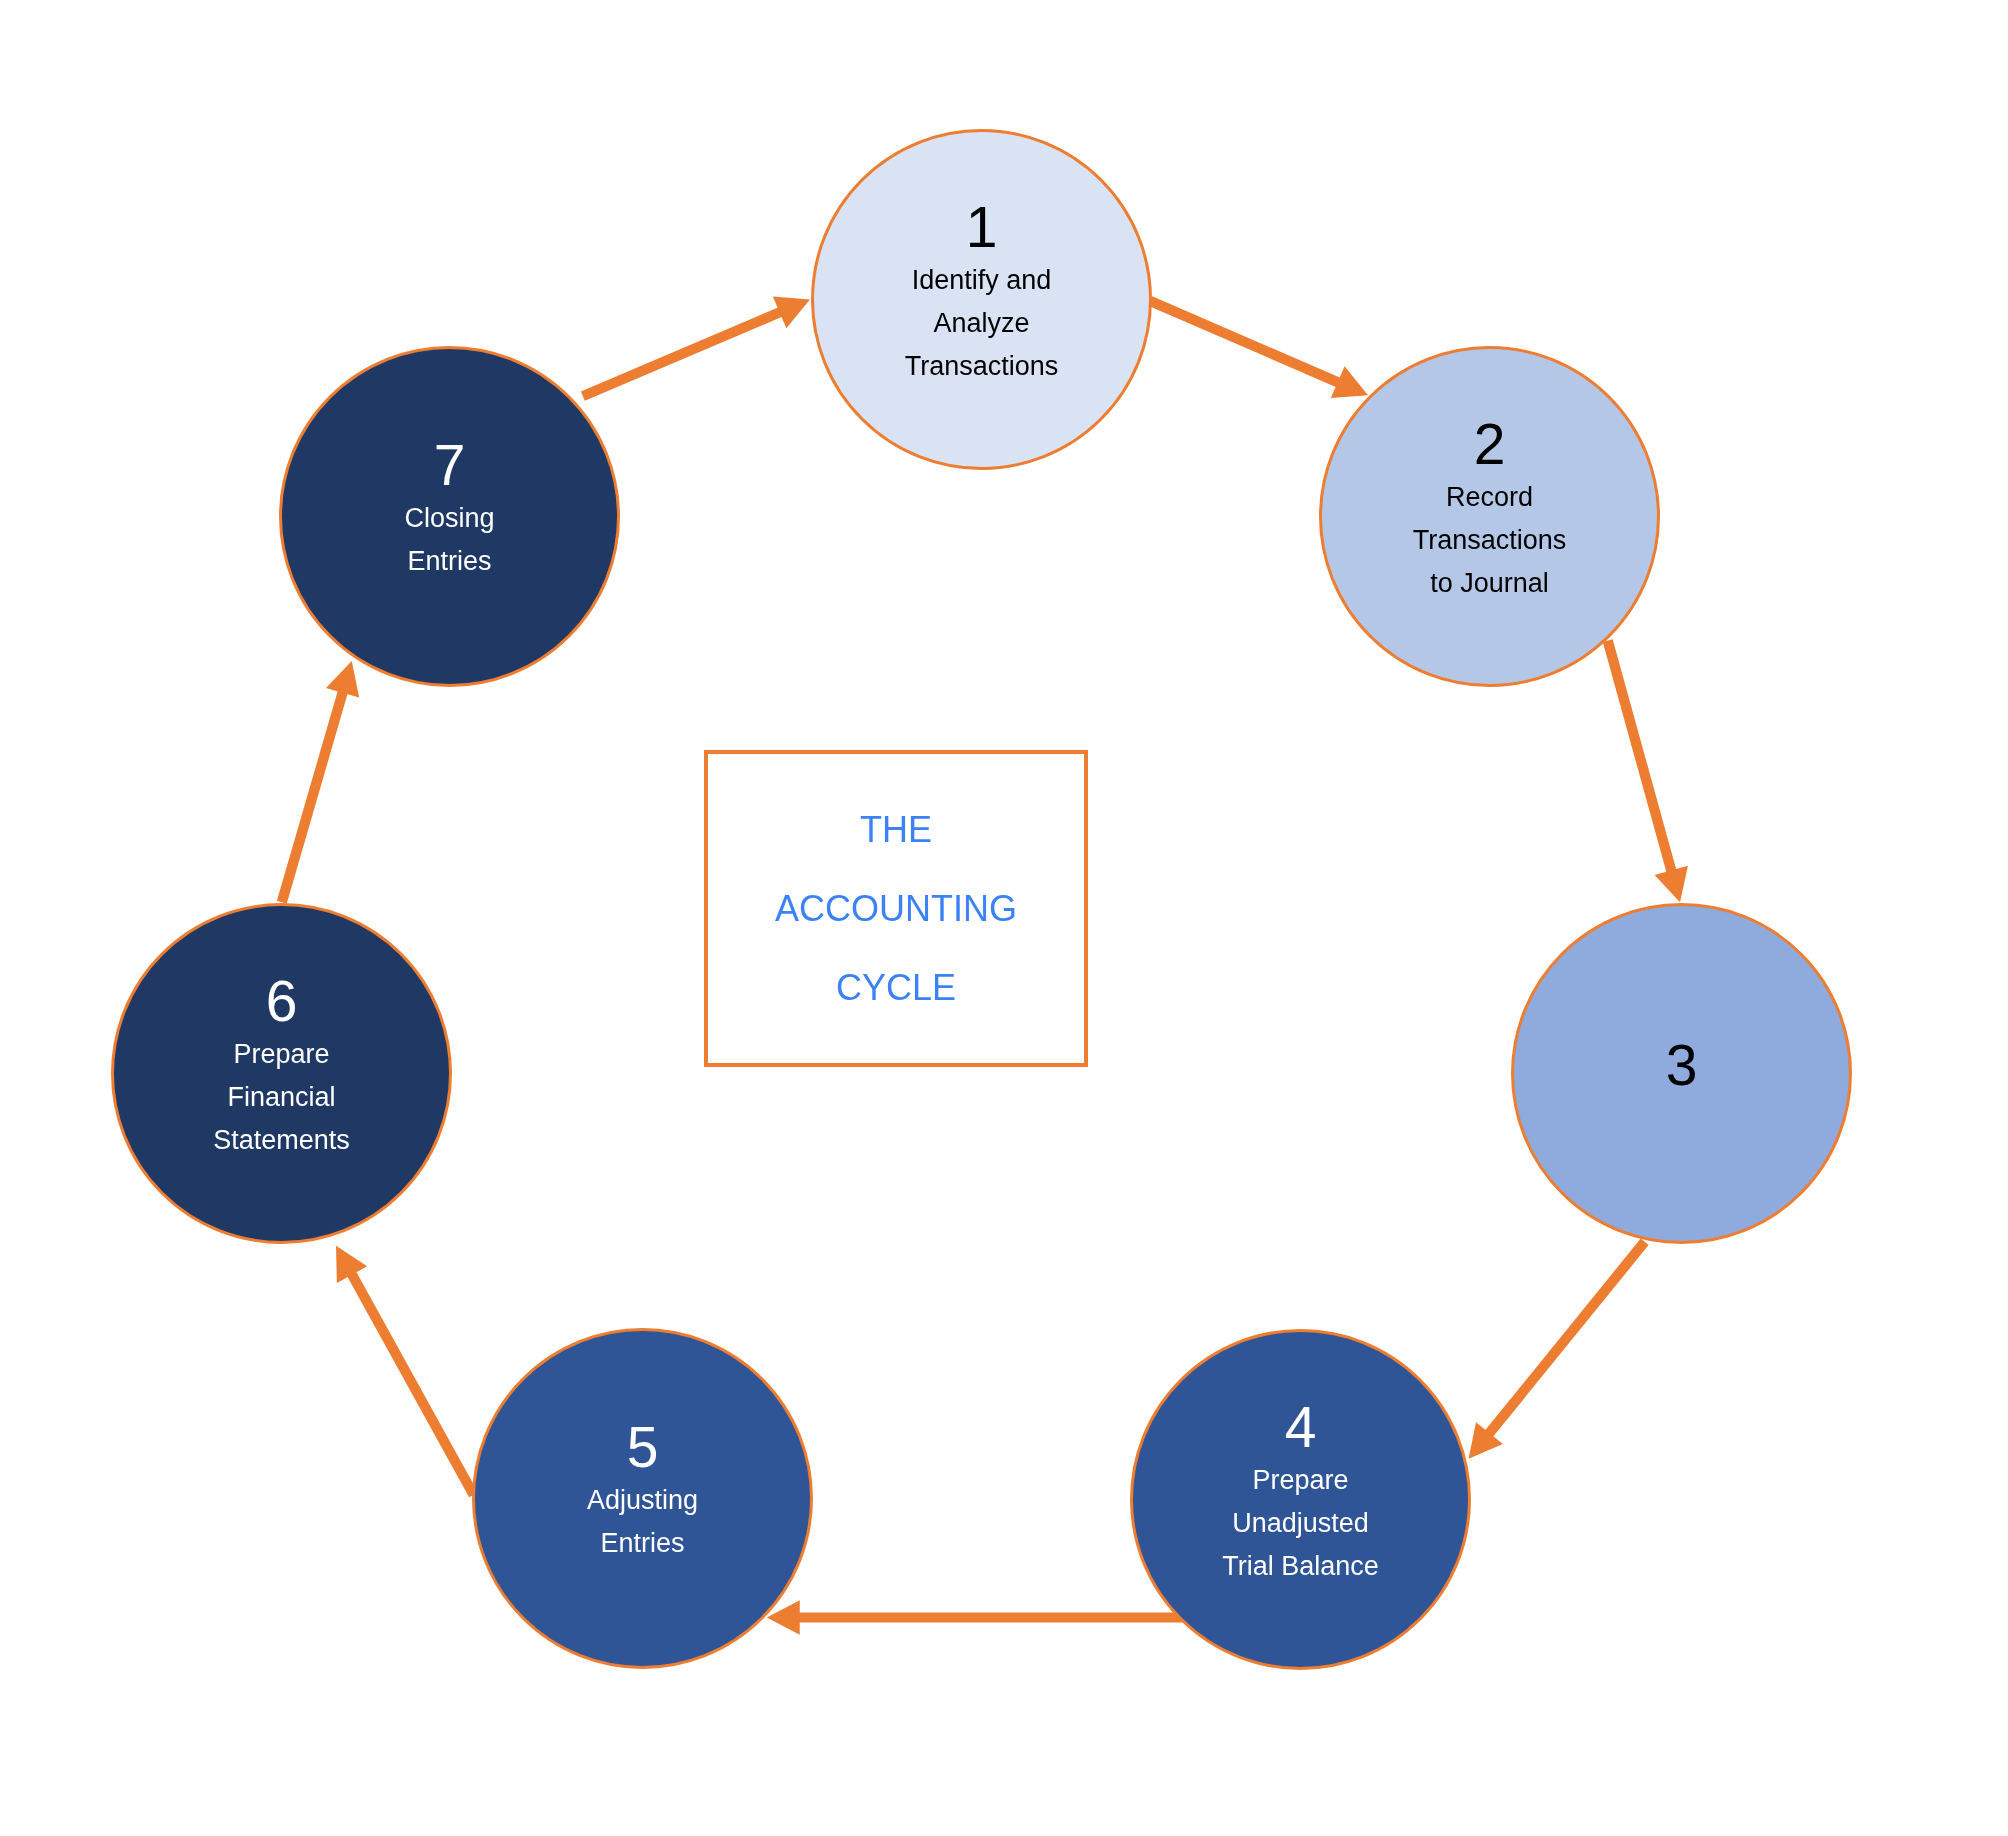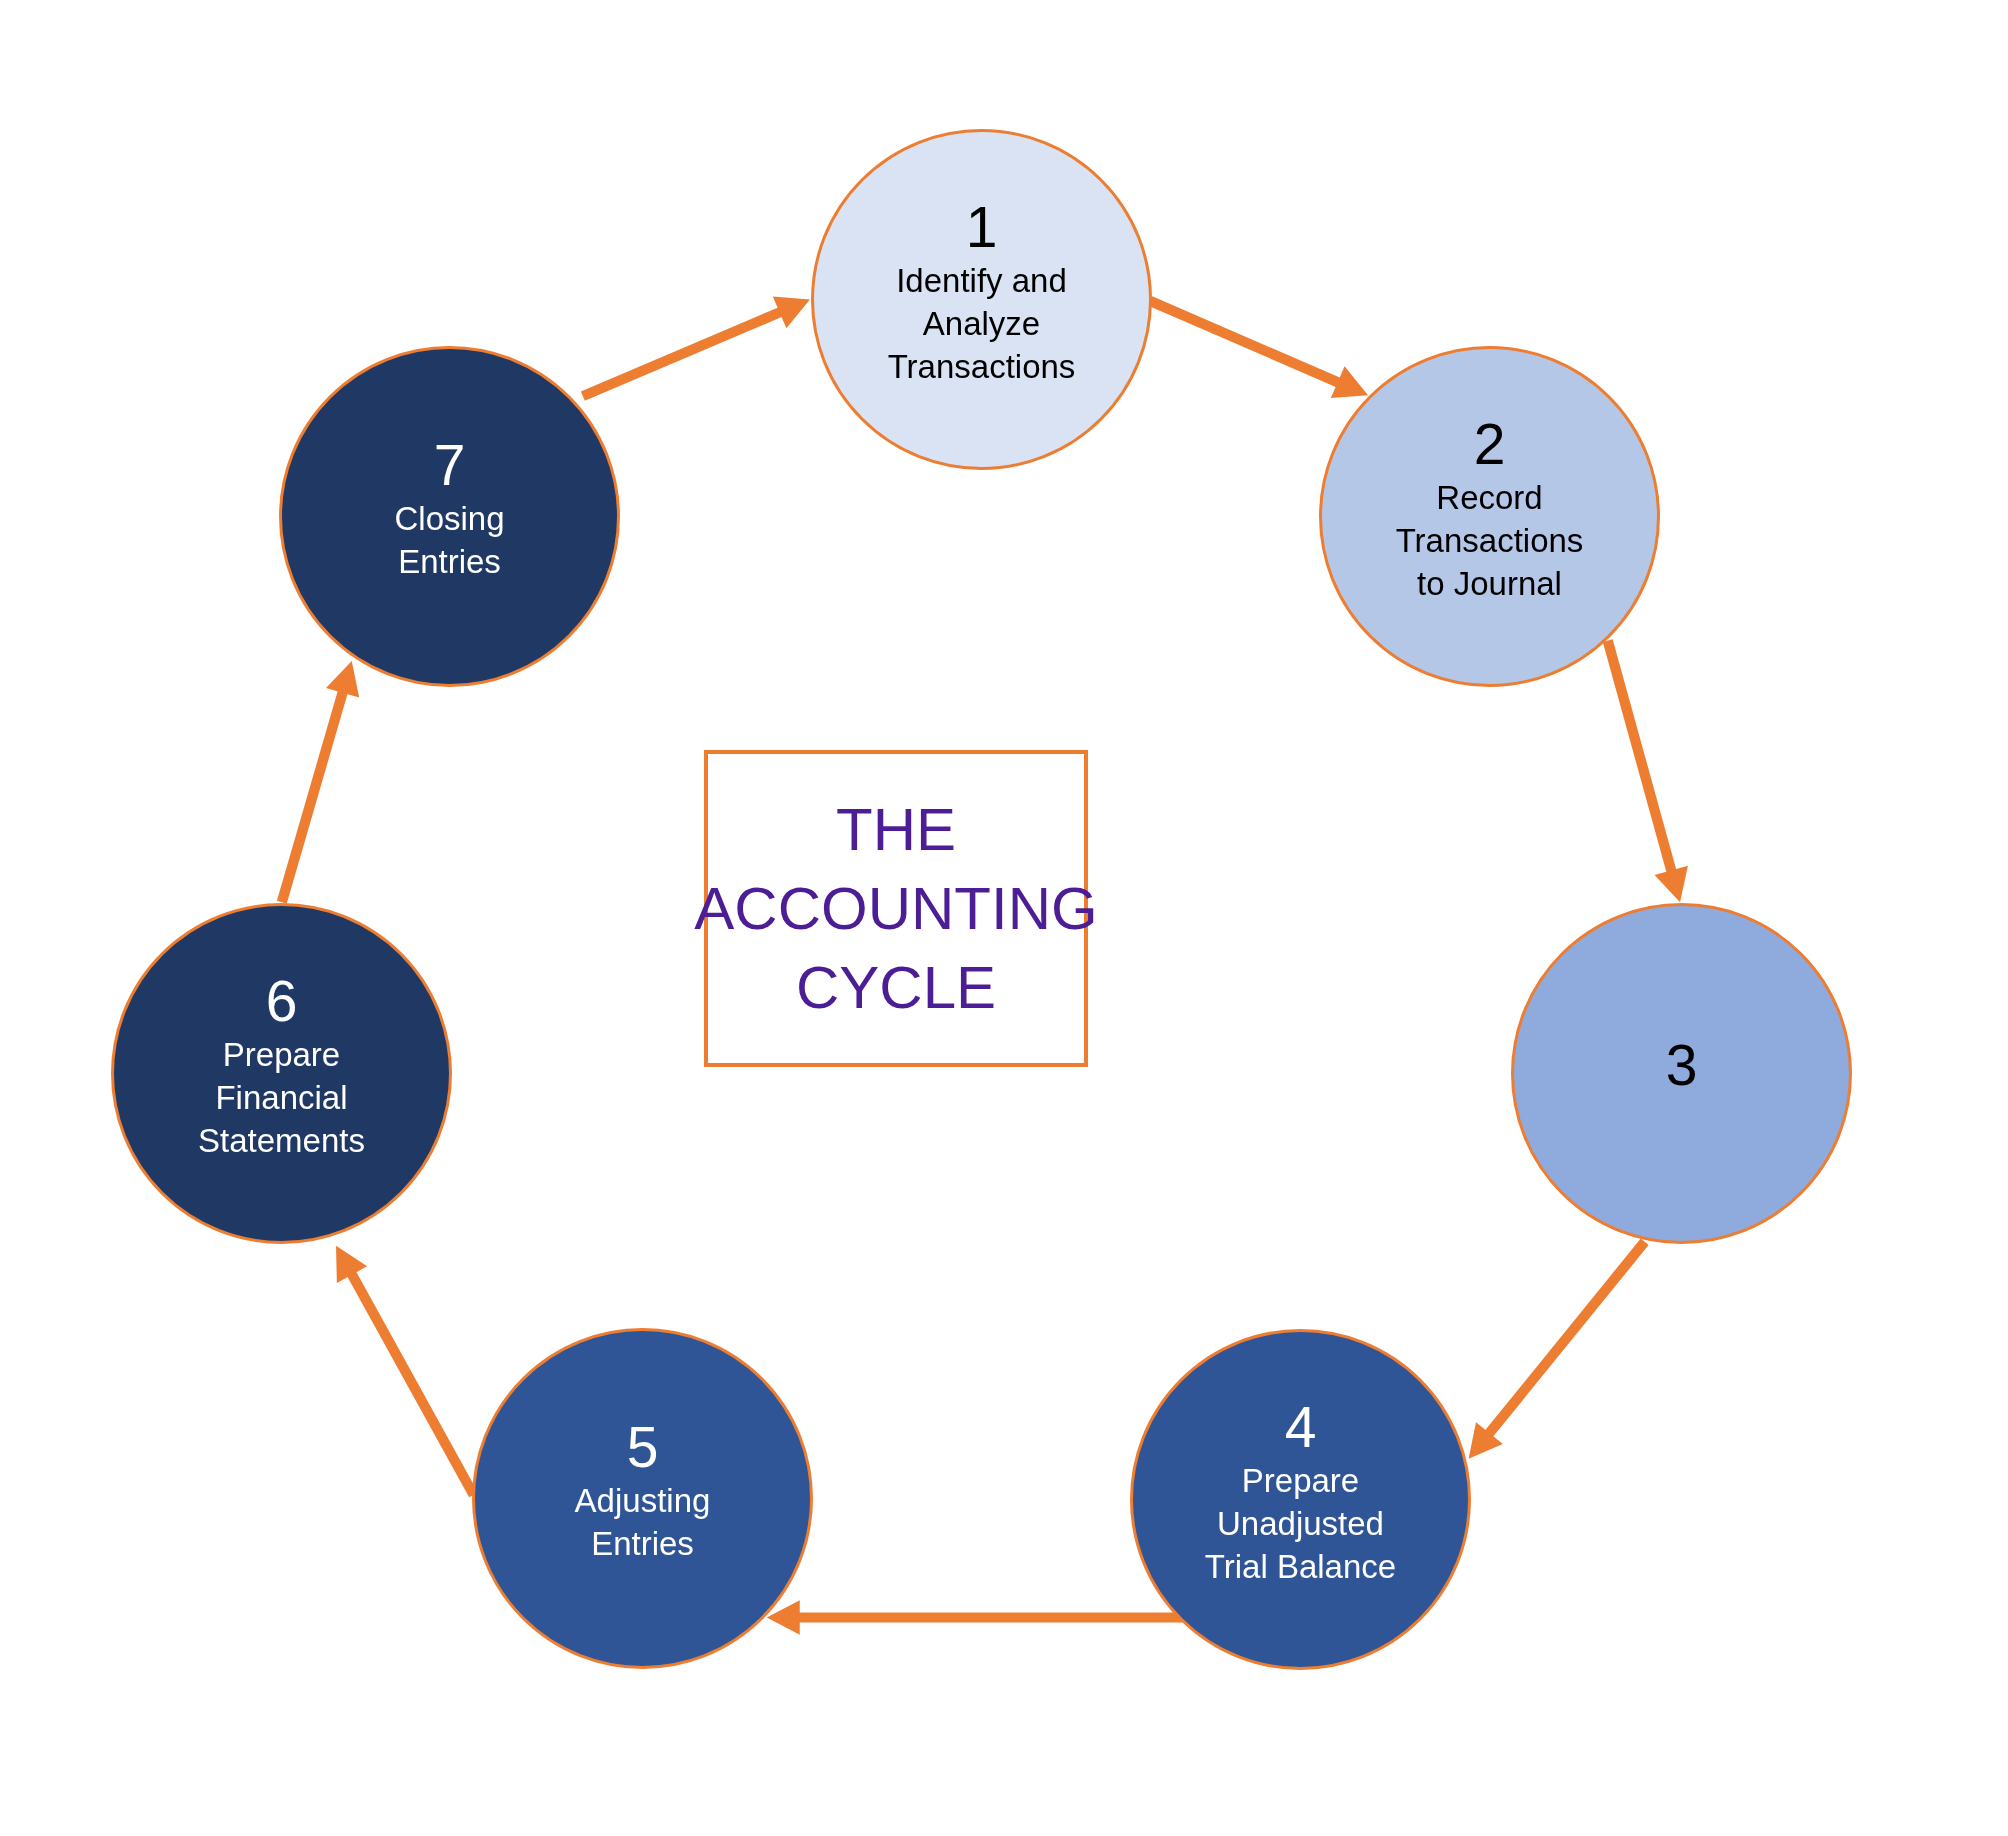--- a/index.html
+++ b/index.html
@@ -7,27 +7,27 @@
          font-family: "Liberation Sans", "DejaVu Sans", sans-serif; }
   #canvas { position: absolute; left: 0; top: 0; }
   .step {
     position: absolute; width: 341px; height: 341px; border-radius: 50%;
     box-sizing: border-box; border: 3.9px solid #ED7D31;
     display: flex; flex-direction: column; align-items: center; justify-content: center;
     text-align: center;
   }
   .step-inner { margin-top: -15.7px; }
   .step-num { font-size: 57px; line-height: 63px; display: block; }
-  .step-label { font-size: 33px; line-height: 43px; display: block; white-space: pre-line; }
+  .step-label { font-size: 27px; line-height: 43px; display: block; white-space: pre-line; }
   .title-box {
     position: absolute; left: 704px; top: 750px; width: 384px; height: 317px;
     box-sizing: border-box; border: 4.7px solid #ED7D31; background: #fff;
     display: flex; align-items: center; justify-content: center; text-align: center;
   }
-  .title-text { font-size: 60px; line-height: 79px; color: #4c1d95; white-space: pre-line; }
+  .title-text { font-size: 36px; line-height: 79px; color: #3b82f6; white-space: pre-line; }
 </style>
 </head>
 <body>
 
 <svg id="canvas" width="2009" height="1836" viewBox="0 0 2555 2336">
     <g>
       <line x1="1463" y1="383" x2="1705.131355608412" y2="487.89445008306654" stroke="#ED7D31" stroke-width="13"></line>
       <polygon points="1740,503 1692.7156536152831,506.49150210799297 1710.2062903612061,466.1172822861541" fill="#ED7D31"></polygon>
     </g>
     <g>

